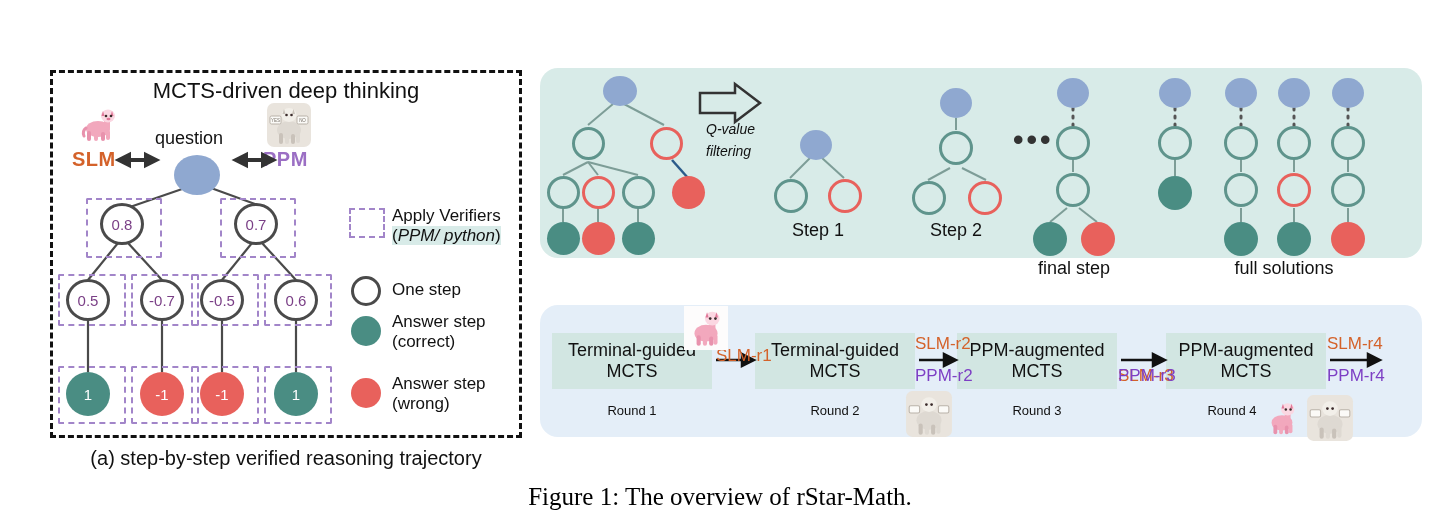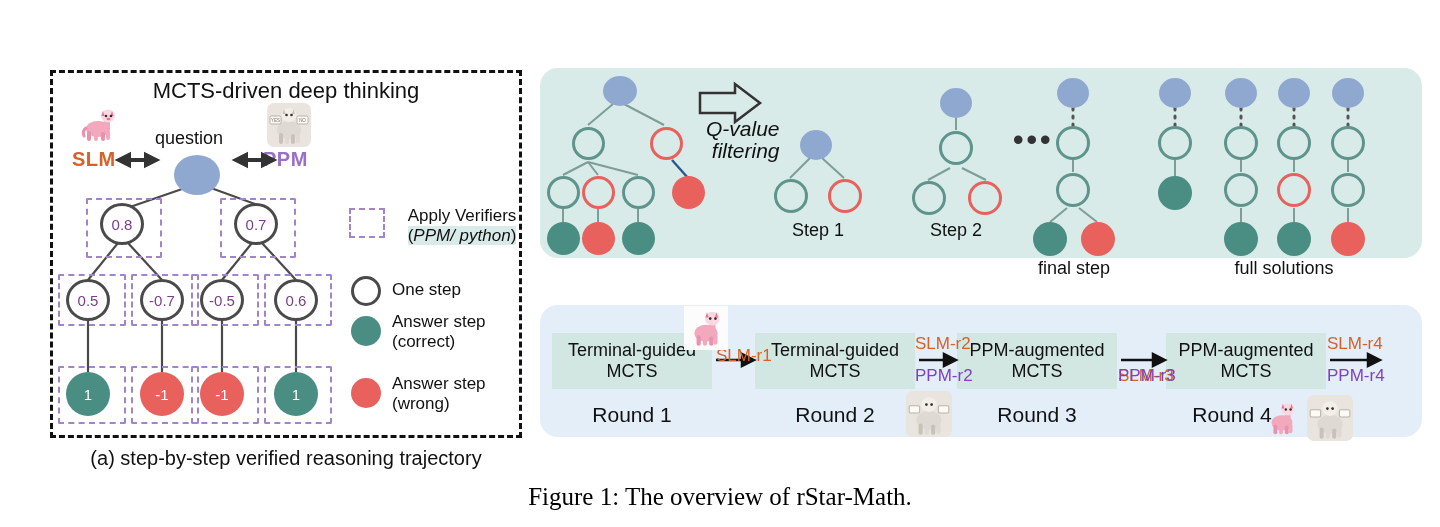--- a/index.html
+++ b/index.html
@@ -40,31 +40,31 @@
   .lg-row{position:absolute;font-size:17px;line-height:20px;color:#111;}
   .lg-swatch-dash{position:absolute;width:36px;height:30px;border:2px dashed #a285c9;box-sizing:border-box;}
   .lg-swatch-circle{position:absolute;width:30px;height:30px;border-radius:50%;box-sizing:border-box;}
   .hl{background:#d8ebe8;}
 
   
   #panel-b{position:absolute;left:540px;top:68px;width:882px;height:190px;
            background:#d8ebe8;border-radius:18px;}
   .b-caption{position:absolute;left:540px;top:265px;width:882px;text-align:center;
              font-size:20px;color:#111;}
-  .qv-filter{position:absolute;left:706px;top:118px;font-size:21px;font-style:italic;
-             color:#111;line-height:22px;text-align:right;}
+  .qv-filter{position:absolute;left:706px;top:118px;font-size:14px;font-style:italic;
+             color:#111;line-height:22px;}
   .sublabel{position:absolute;font-size:18px;color:#111;text-align:center;}
   .dots3{position:absolute;font-size:30px;letter-spacing:3px;color:#333;font-weight:bold;}
 
   
   #panel-c{position:absolute;left:540px;top:305px;width:882px;height:132px;
            background:#e4eef8;border-radius:18px;}
   .cbox{position:absolute;background:#d2e6e2;display:flex;flex-direction:column;
         align-items:center;justify-content:center;font-size:18px;line-height:21px;color:#111;}
-  .round-lbl{position:absolute;font-size:21px;color:#111;text-align:center;}
+  .round-lbl{position:absolute;font-size:13px;color:#111;text-align:center;}
   .slm-r{position:absolute;font-size:17px;color:#d4622a;font-weight:500;}
   .ppm-r{position:absolute;font-size:17px;color:#7d3fc4;font-weight:500;}
   .c-caption{position:absolute;left:540px;top:448px;width:882px;text-align:center;
              font-size:20px;color:#111;}
 
   
   #fig-caption{position:absolute;left:0;top:483px;width:1440px;text-align:center;
                font-family:"Liberation Serif", serif;font-size:25px;color:#000;}
 
   
@@ -193,21 +193,21 @@
     <span class="ansval">-1</span>
   </div>
   <div class="node node-red" style="left:200px;top:372px;width:44px;height:44px;">
     <span class="ansval">-1</span>
   </div>
   <div class="node node-green" style="left:274px;top:372px;width:44px;height:44px;">
     <span class="ansval">1</span>
   </div>
 
   <div class="lg-swatch-dash" style="left:349px;top:208px;"></div>
-  <div class="lg-row" style="left:392px;top:206px;width:140px;text-align:center;">
+  <div class="lg-row" style="left:392px;top:206px;width:140px;">
     <span>Apply Verifiers</span><br>
     <span class="hl"><span>(</span><i>PPM/ python</i><span>)</span></span>
   </div>
 
   <div class="lg-swatch-circle node-open" style="left:351px;top:276px;border:3px solid #4a4a4a;background:#fff;"></div>
   <div class="lg-row" style="left:392px;top:280px;">One step</div>
 
   <div class="lg-swatch-circle" style="left:351px;top:316px;background:#4a8d83;"></div>
   <div class="lg-row" style="left:392px;top:312px;width:140px;">
     <span>Answer step</span><br>

